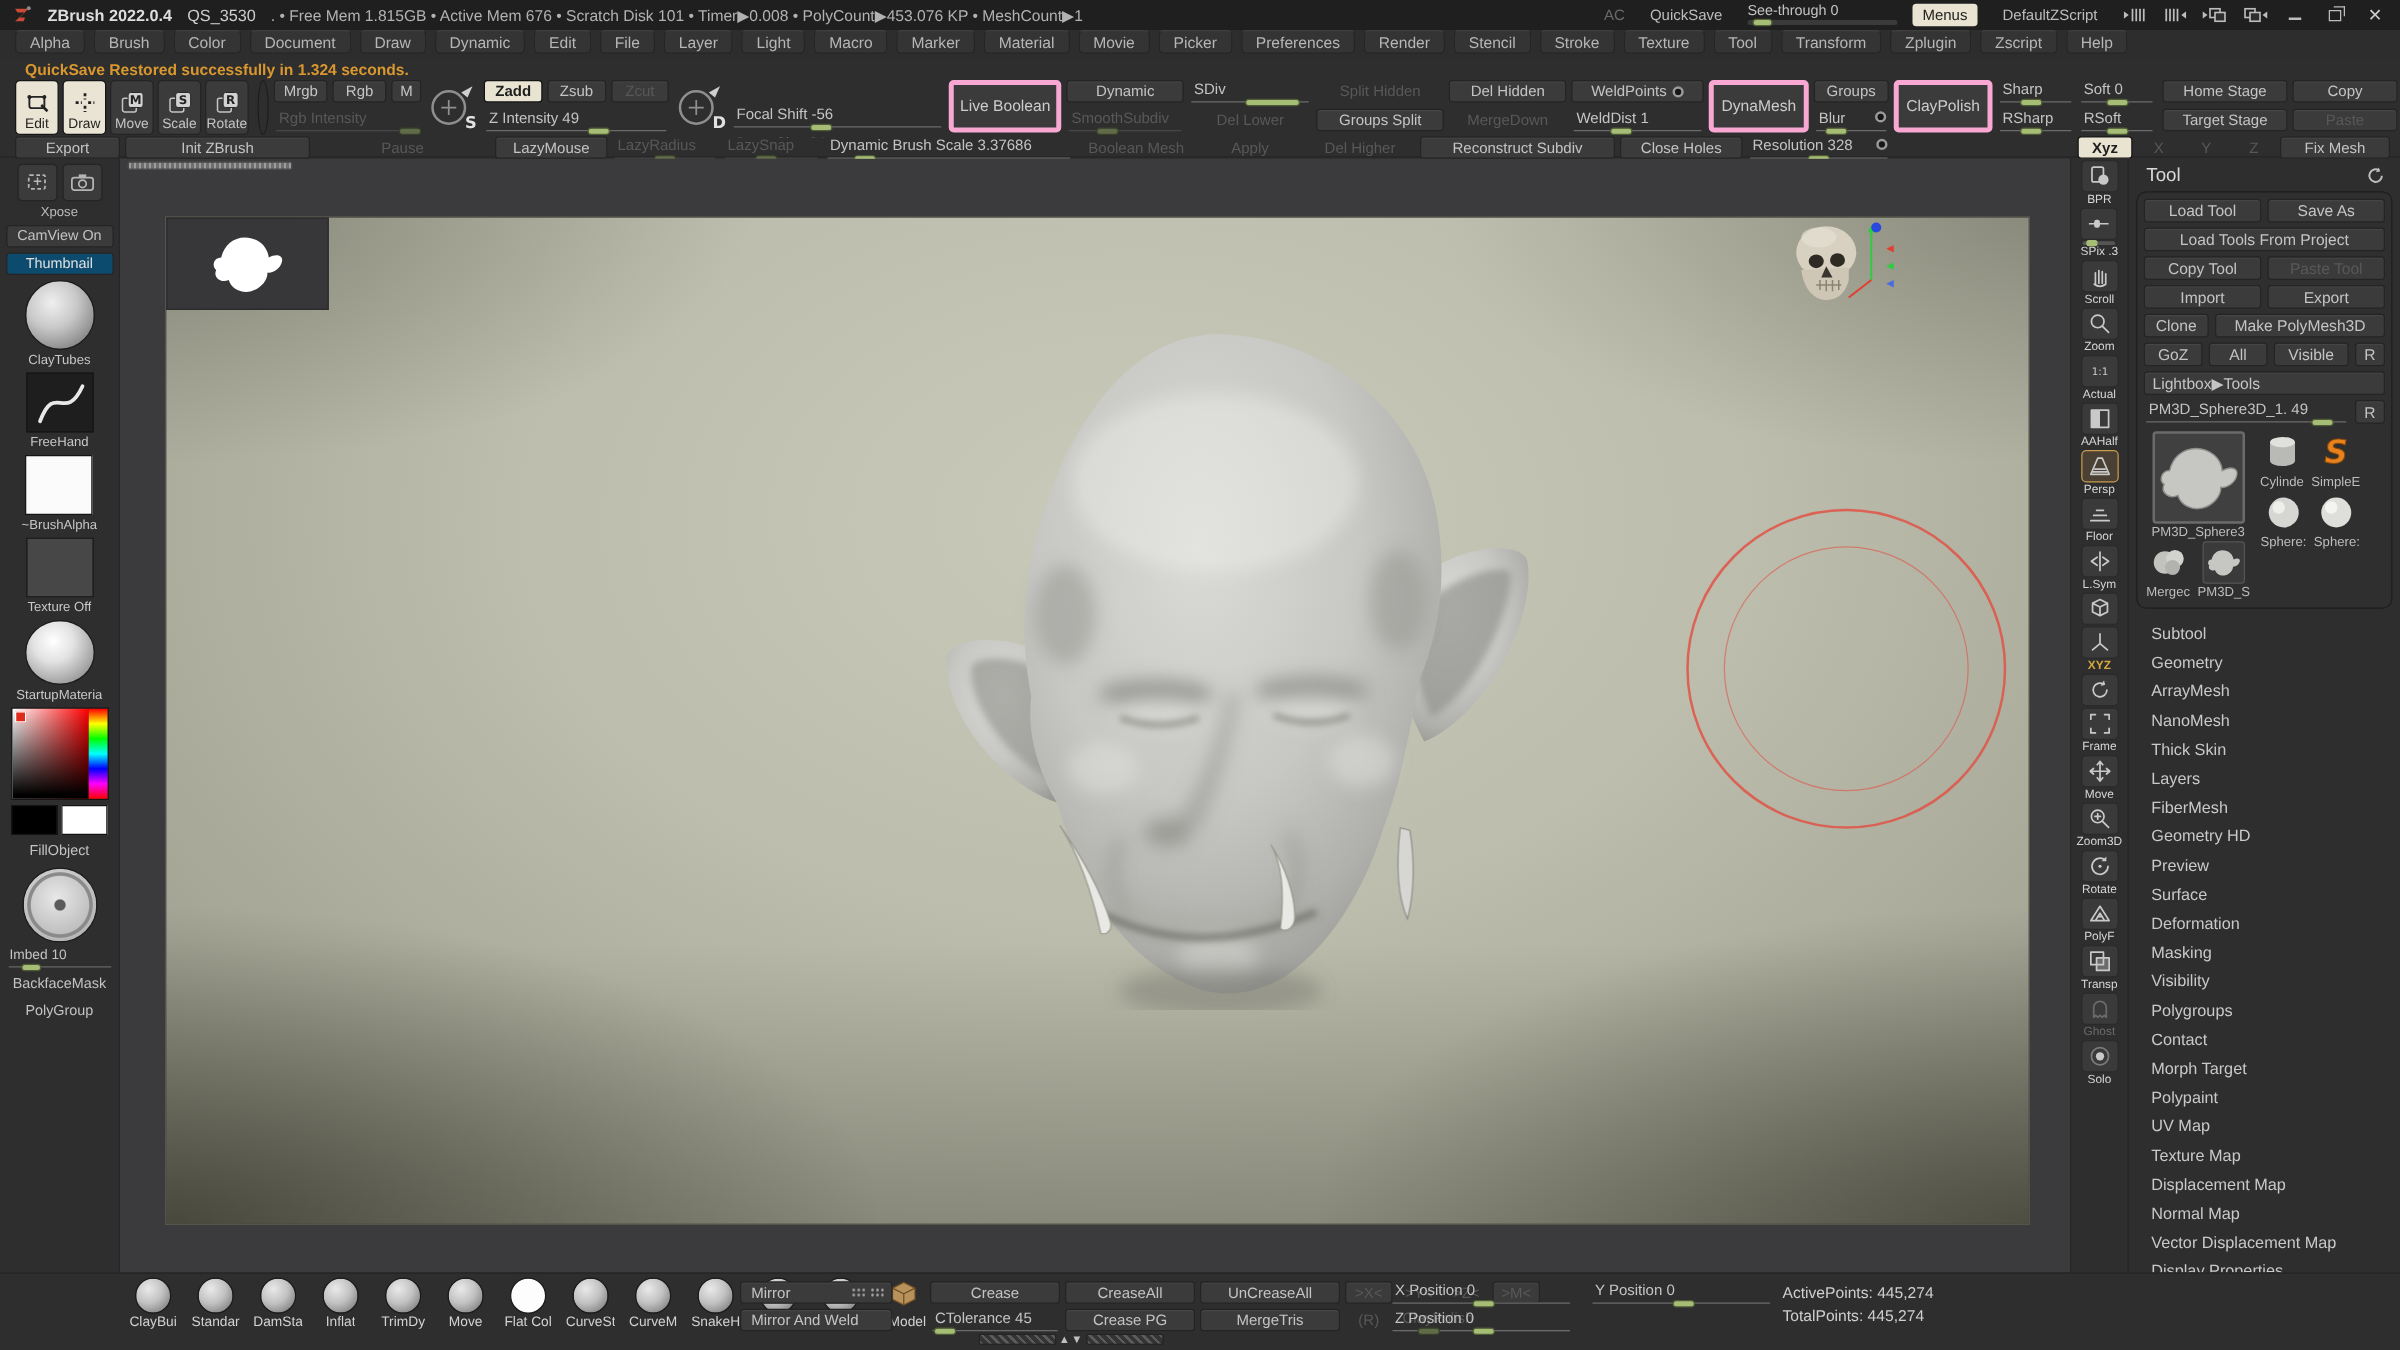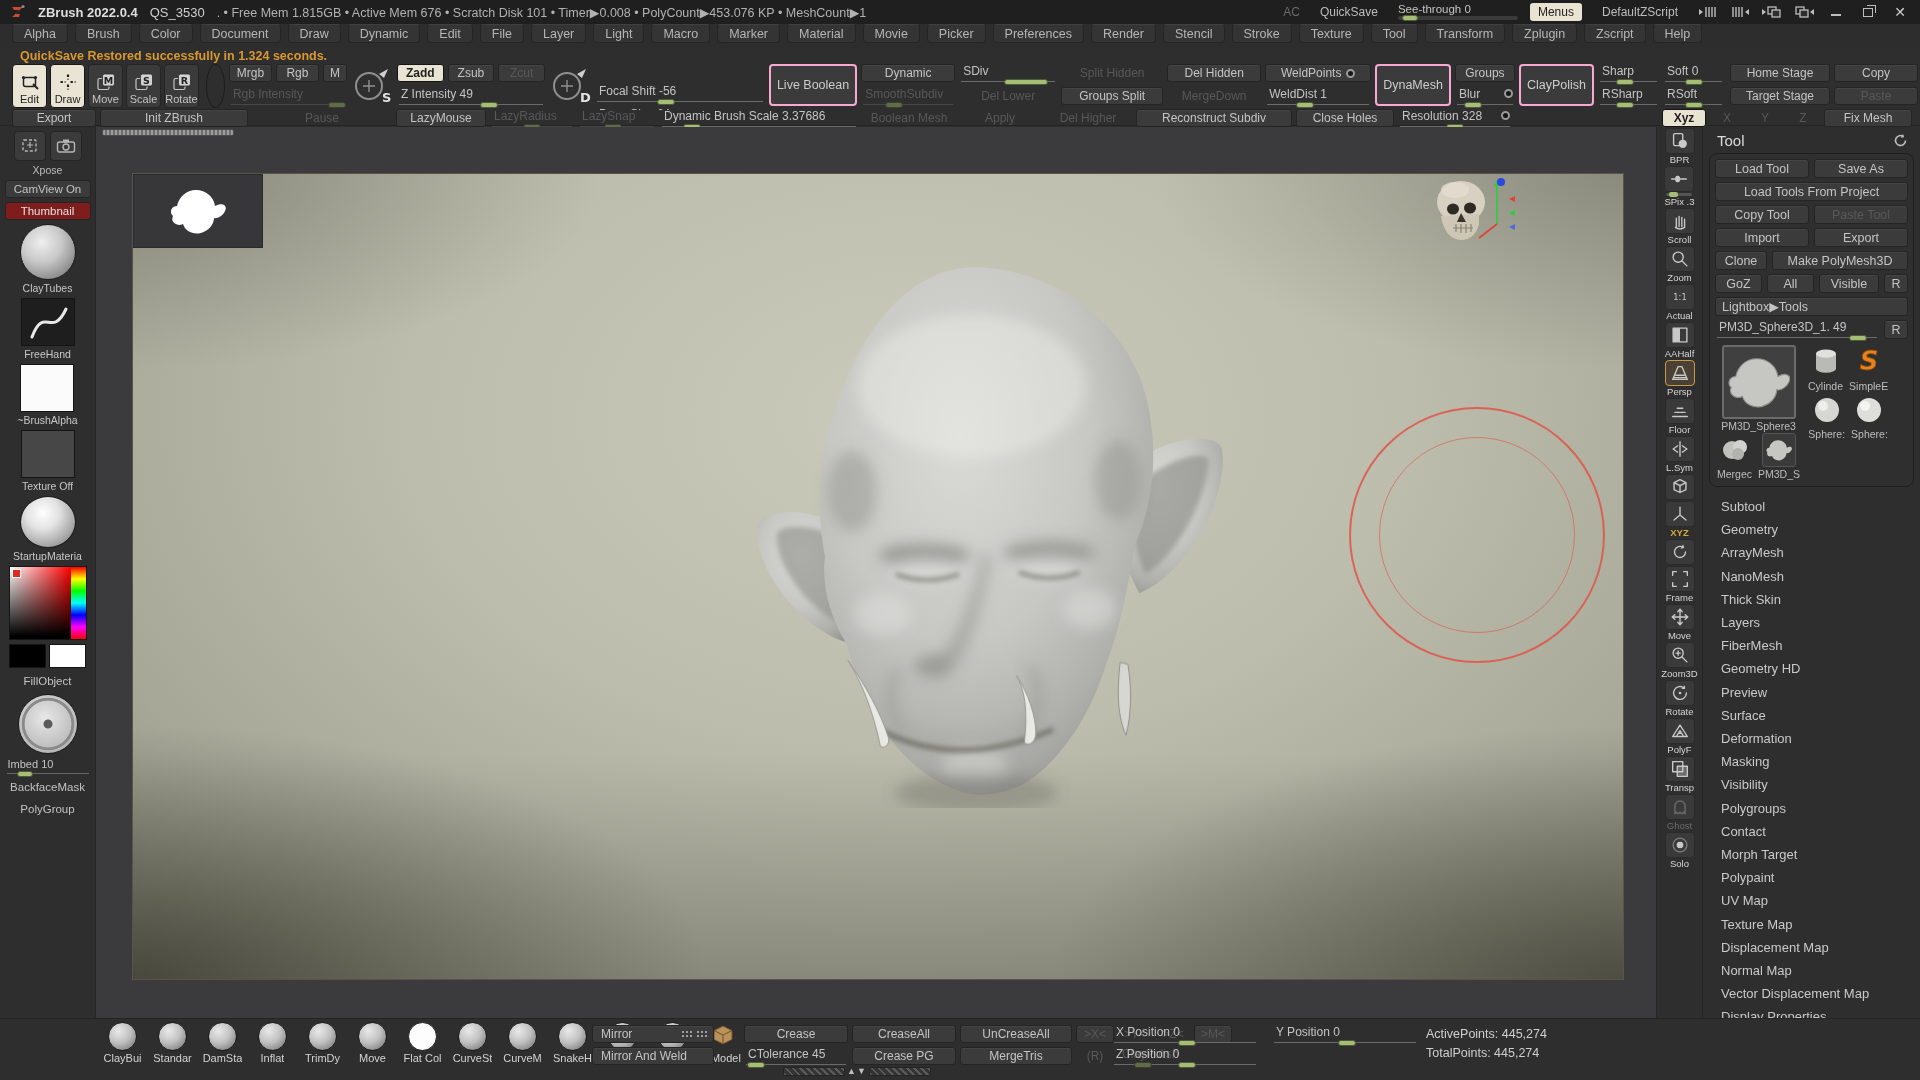--- a/index.html
+++ b/index.html
@@ -43,32 +43,32 @@
 .zb.dim{color:#585858}
 .zb.flat{background:transparent;border-color:transparent;box-shadow:none}
 .zs{position:relative;height:18px;font-size:12px;color:#c4c4c4;padding:0 4px;white-space:nowrap;overflow:visible}
 .zs .lab{line-height:15px;display:inline-block}
 .zs .track{position:absolute;left:2px;right:2px;bottom:0;height:1px;background:#6b6b6b}
 .zs .knob{position:absolute;bottom:-3px;width:18px;height:6px;border-radius:3px;background:#a6bd76;border:1px solid #4f5b36;z-index:2}
 .zs.dim{color:#585858}
 .zs.dim .track{background:#474747}
 .zs.dim .knob{background:#5f6b49;border-color:#39412a}
 .xlabel{font-weight:bold;color:#ececec;font-size:12px;padding:0 3px;line-height:18px}
-.ztall{height:42px;display:flex;align-items:center;justify-content:center;padding:0 6px;background:#3b3b3b;border:2px solid #f9a8d4;border-radius:4px;font-size:12.5px;color:#cccccc;white-space:nowrap}
+.ztall{height:42px;display:flex;align-items:center;justify-content:center;padding:0 6px;background:#3b3b3b;border:4px solid #f9a8d4;border-radius:4px;font-size:12.5px;color:#cccccc;white-space:nowrap}
 .radio{display:inline-block;width:9px;height:9px;border-radius:50%;background:#161616;border:2px solid #9a9a9a;margin-left:5px;flex:none}
 .zs .radio{position:absolute;right:2px;top:2px}
 .ringicon{width:42px;height:44px;flex:none}
 
 #main{position:absolute;top:127px;bottom:62px;left:0;right:0;display:flex}
 #leftbar{width:96px;background:#2e2e2e;border-right:1px solid #262626;display:flex;flex-direction:column;align-items:center;padding-top:4px;gap:4px;overflow:hidden}
 .lb-iconrow{display:flex;gap:4px}
 .lb-iconbtn{width:32px;height:30px;background:#3b3b3b;border:1px solid #242424;border-radius:4px;display:flex;align-items:center;justify-content:center;color:#b5b5b5}
 .lb-cap{font-size:10.5px;color:#bdbdbd;line-height:11px}
 .lb-btn{width:86px;height:18px;background:#3b3b3b;border:1px solid #242424;border-radius:3px;font-size:11.5px;color:#c3c3c3;display:flex;align-items:center;justify-content:center}
-.lb-btn.dark{background:#7f1d1d;color:#e0e0e0}
+.lb-btn.dark{background:#0c4a6e;color:#e0e0e0}
 .lb-thumb{display:flex;flex-direction:column;align-items:center;gap:2px}
 .lb-label{font-size:10.5px;color:#c7c7c7;max-width:92px;overflow:hidden;white-space:nowrap}
 .clayball{width:56px;height:56px;border-radius:50%;background:radial-gradient(circle at 38% 32%,#efefef,#c9c9c9 40%,#8f8f8f 75%,#6f6f6f);border:1px solid #1c1c1c}
 .strokesq{width:54px;height:48px;background:#1e1e1e;border:1px solid #141414}
 .alphasq{width:54px;height:48px;background:#fbfbfb;border:1px solid #141414}
 .texsq{width:54px;height:48px;background:#474747;border:1px solid #141414}
 .matball{width:56px;height:52px;border-radius:50%;background:radial-gradient(circle at 40% 32%,#ffffff,#e2e2e2 35%,#9e9e9e 75%,#707070);border:1px solid #1c1c1c}
 .picker{position:relative;width:78px;height:74px;border:1px solid #151515}
 .pick-sv{position:absolute;left:0;top:0;bottom:0;right:15px;background:linear-gradient(to bottom,rgba(0,0,0,0),#000 96%),linear-gradient(to right,#fff,#f00)}
 .pick-hue{position:absolute;right:0;top:0;bottom:0;width:15px;background:linear-gradient(to bottom,#f00,#ff0,#0f0,#0ff,#00f,#f0f,#f00)}

